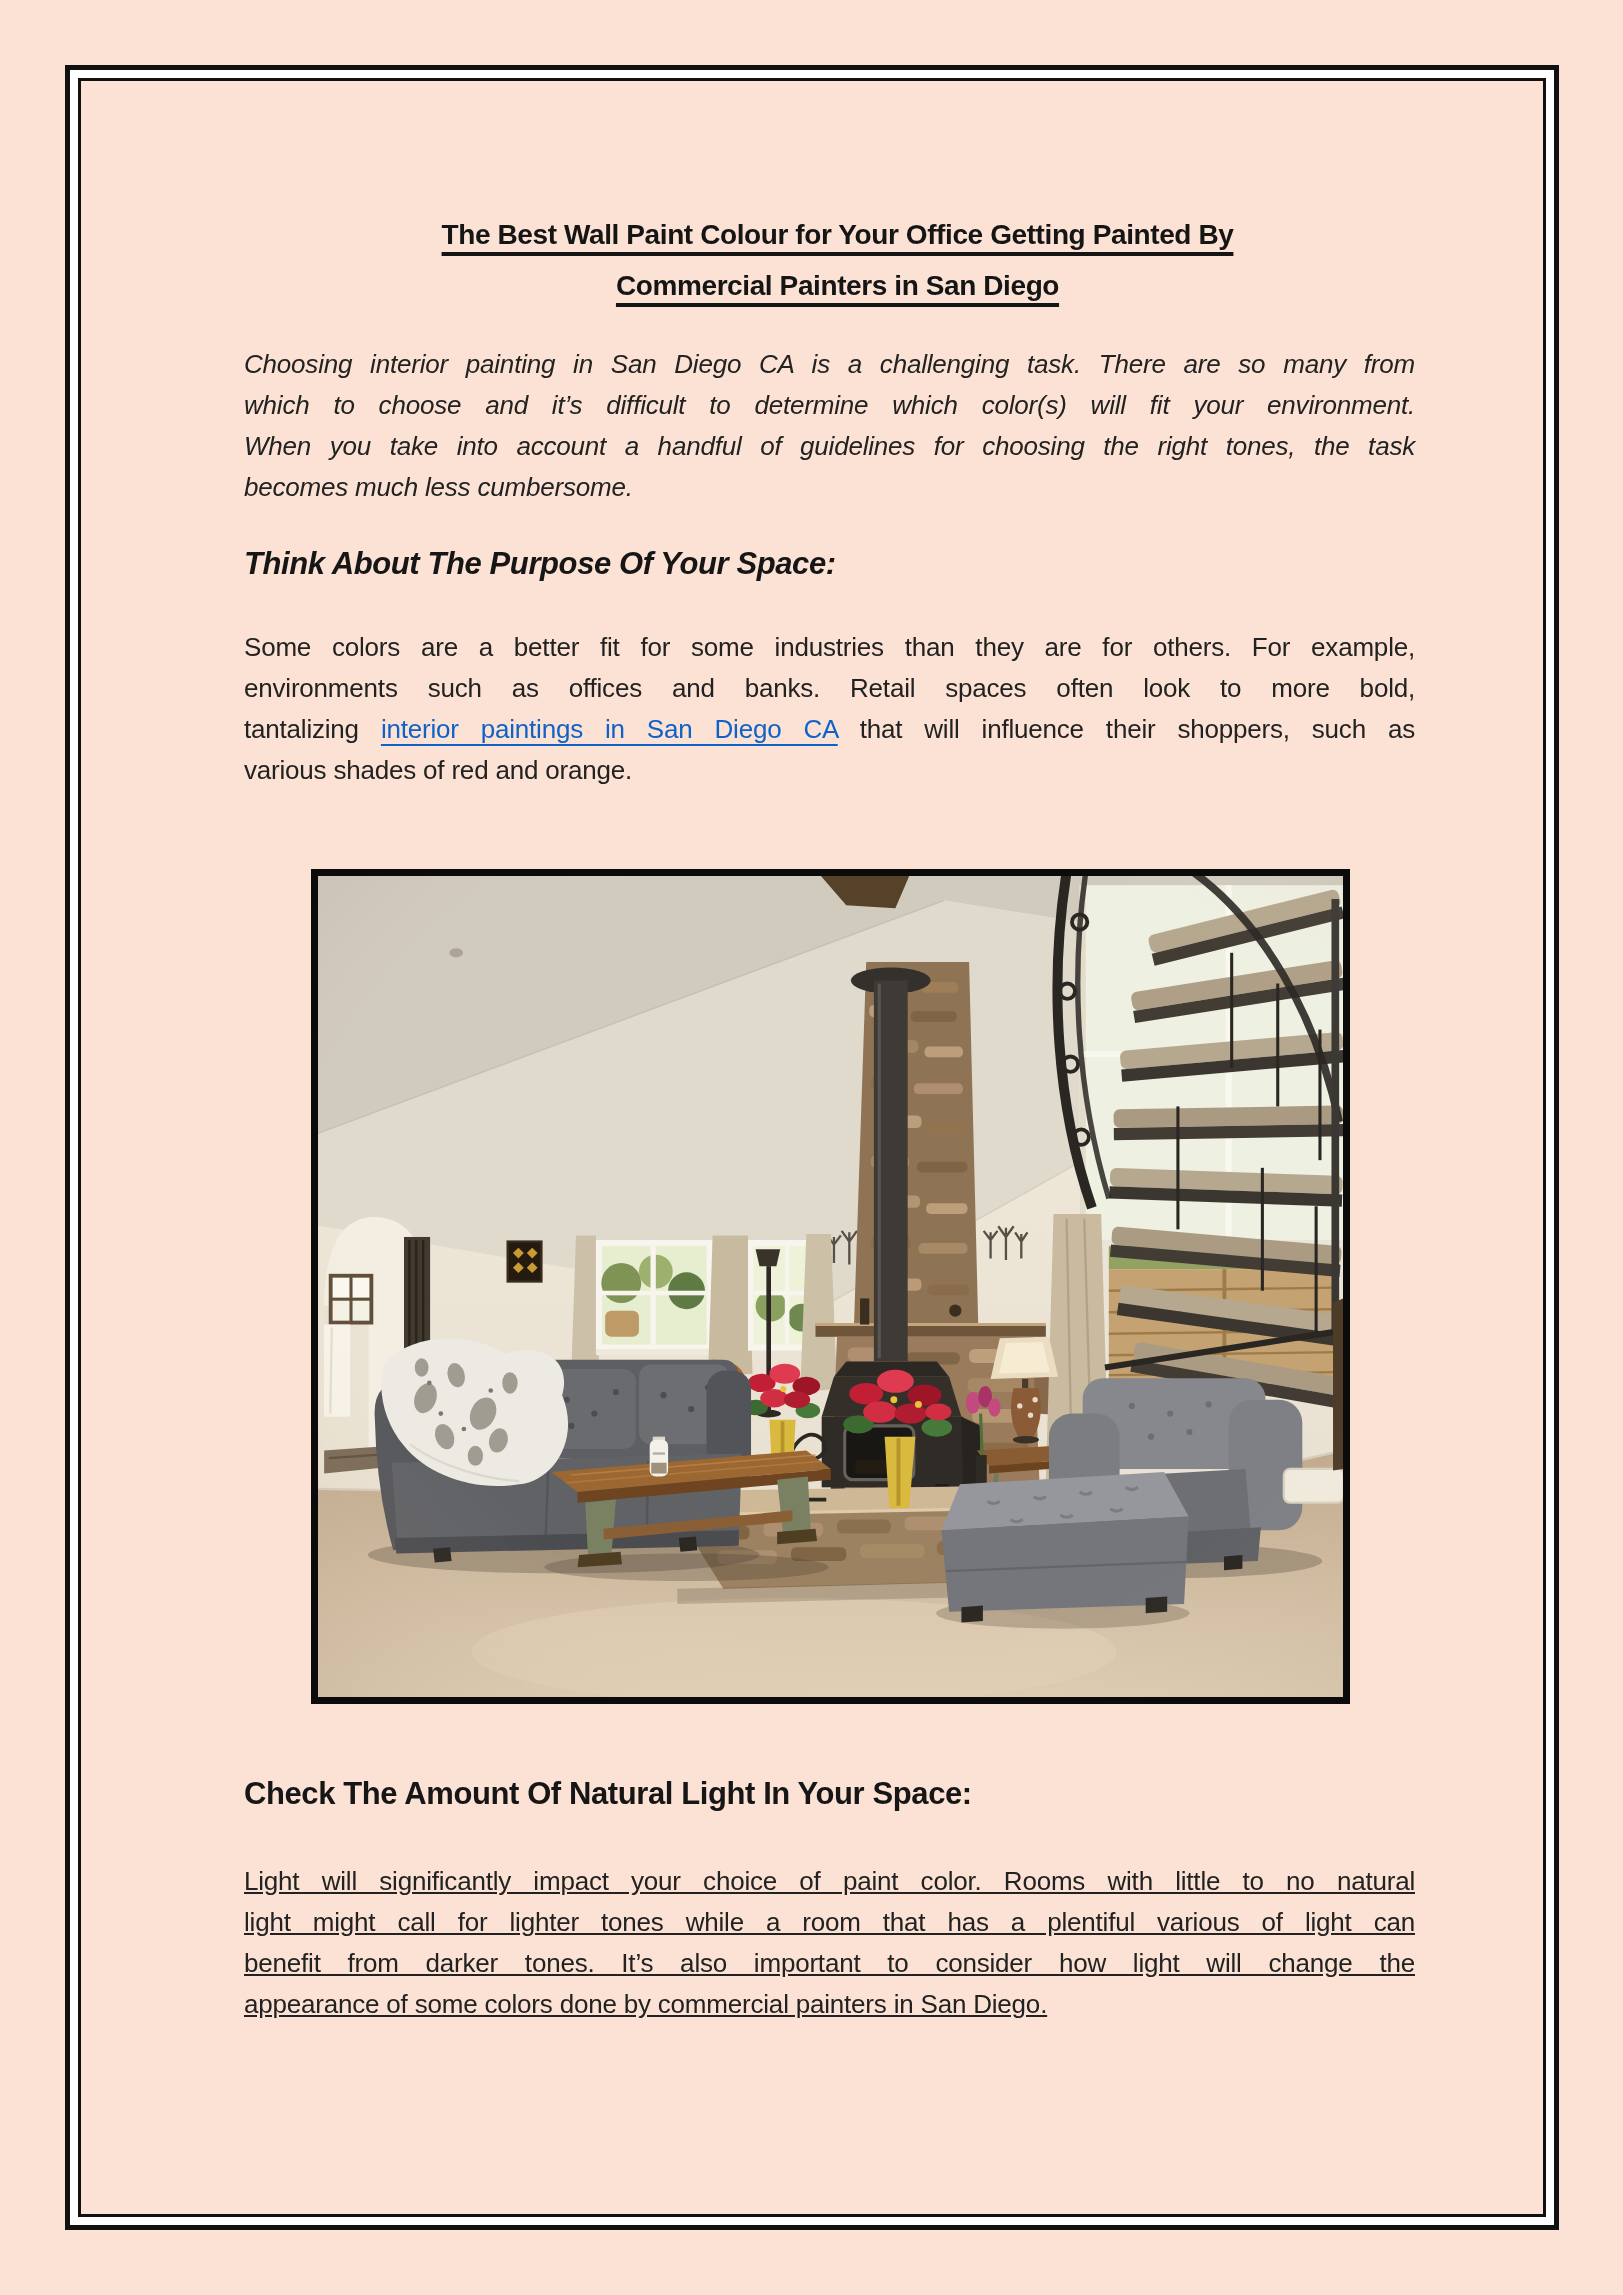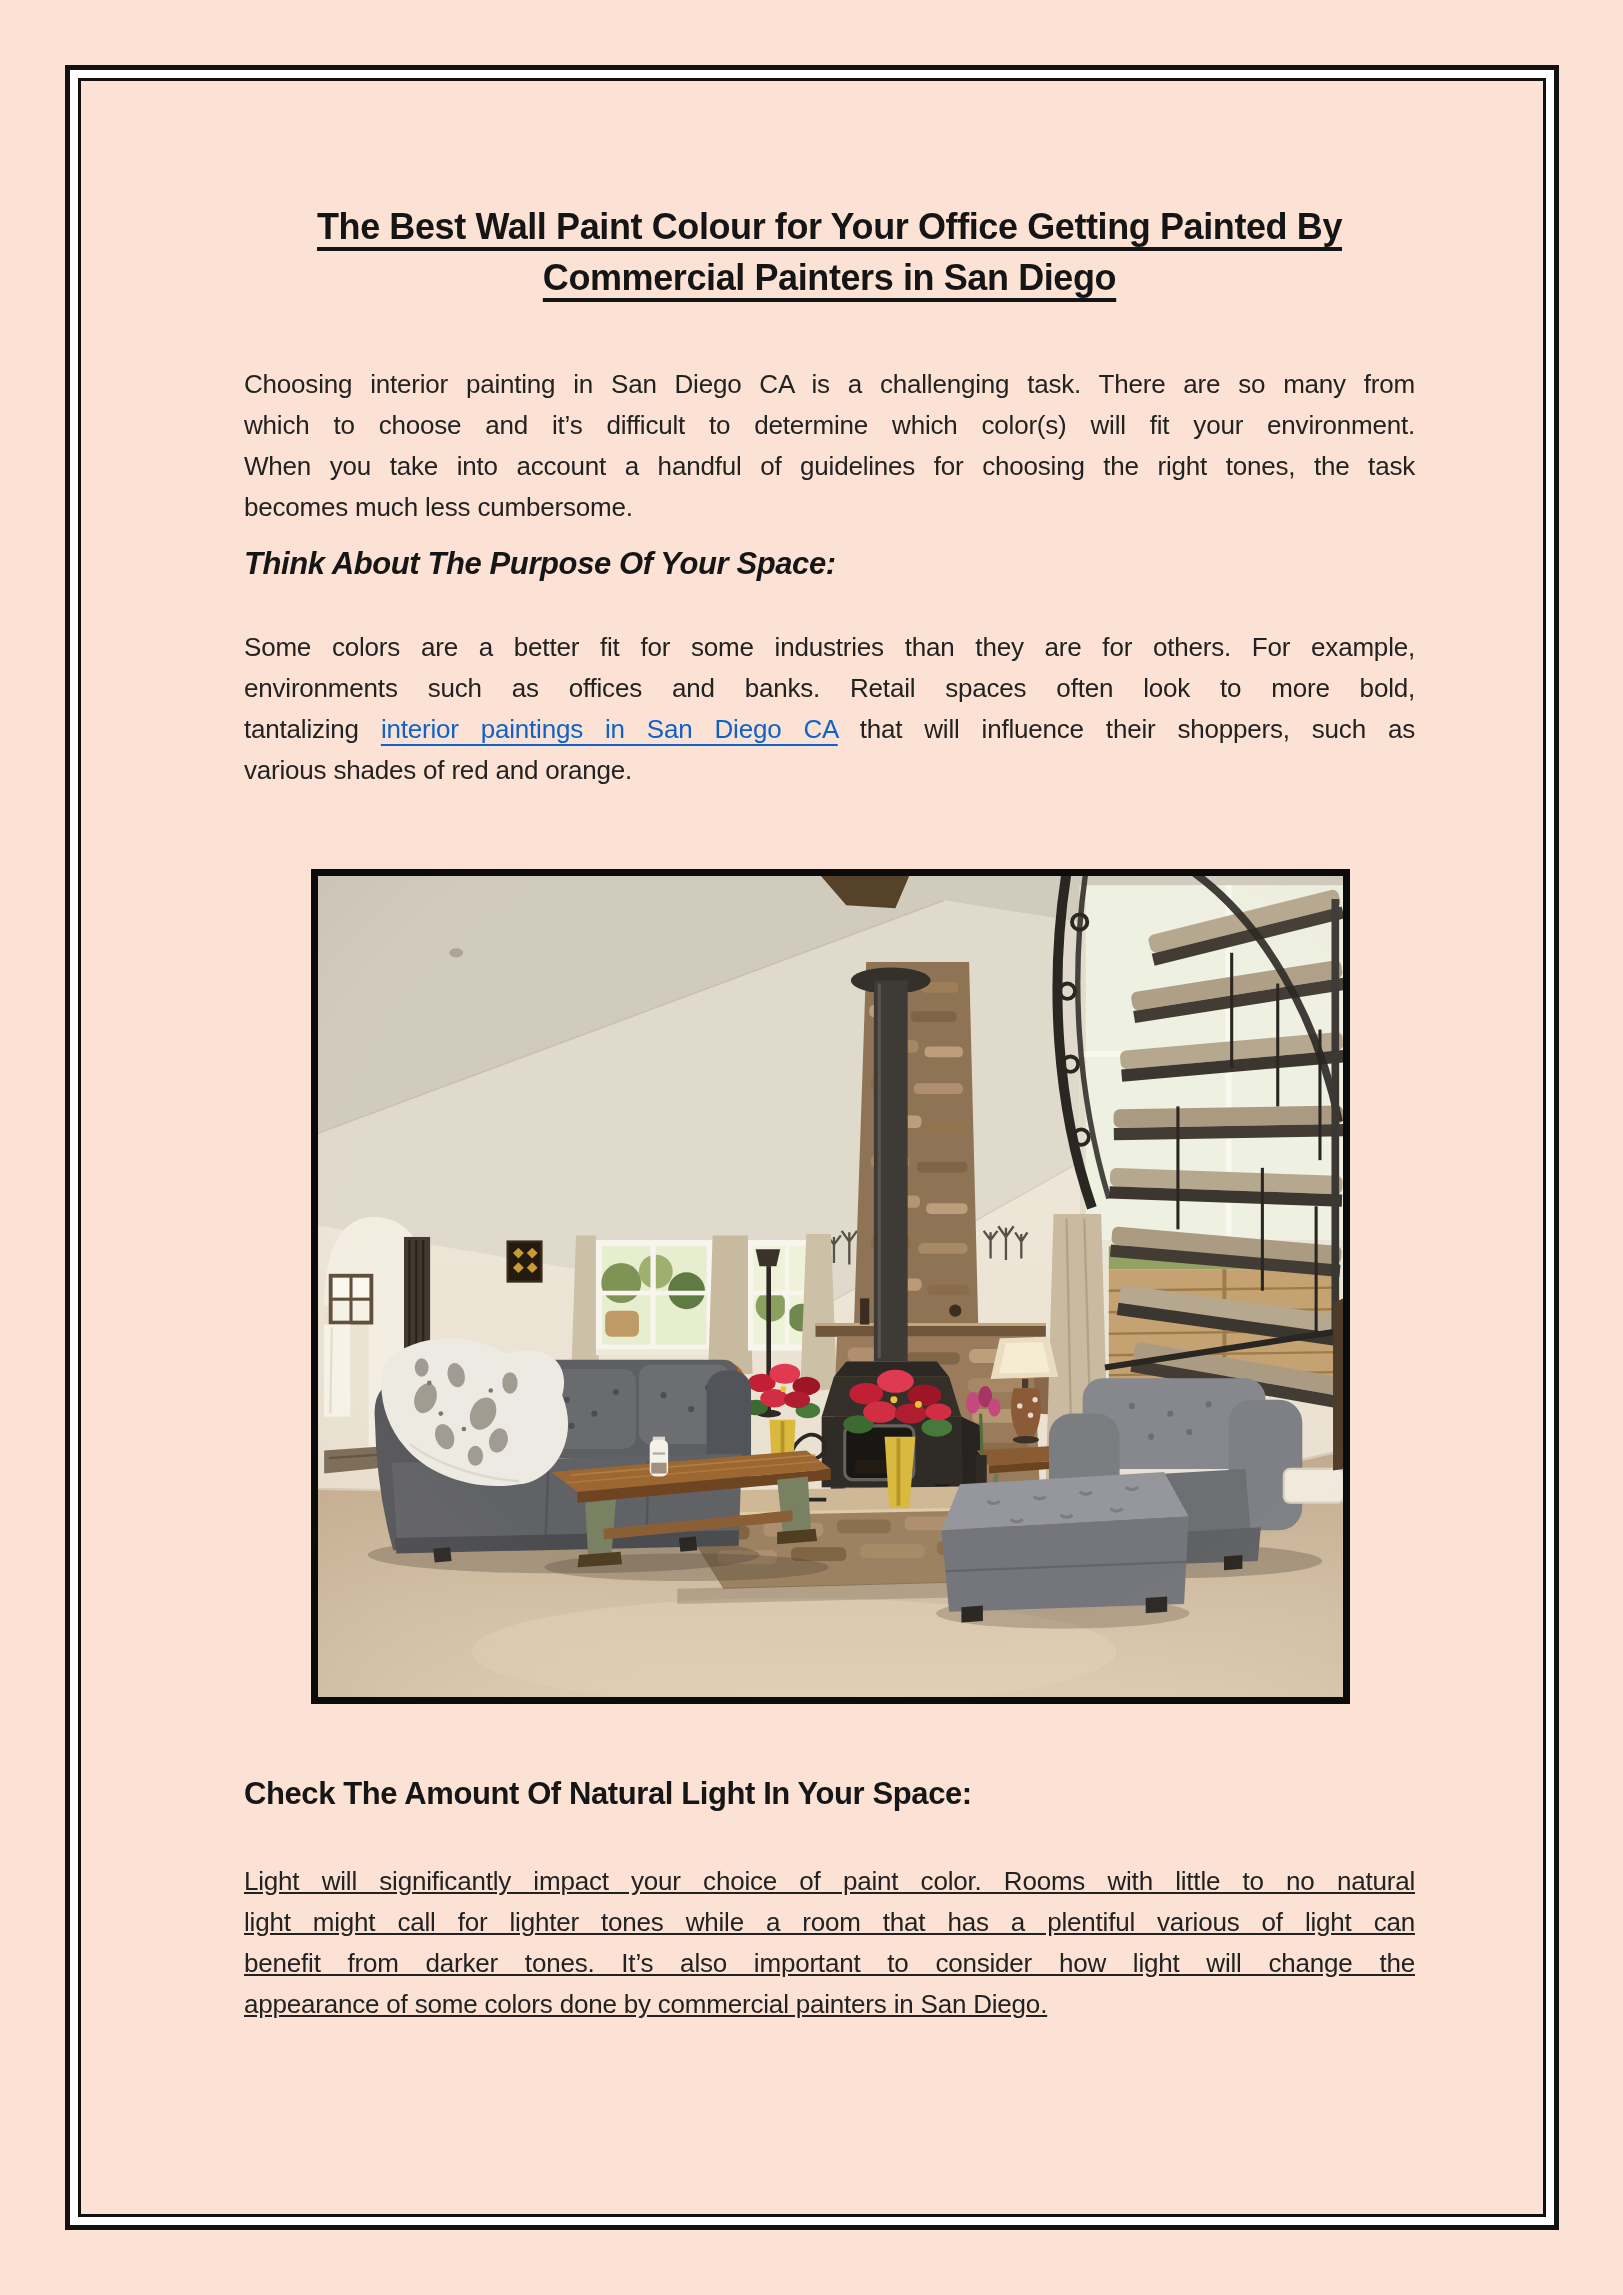--- a/index.html
+++ b/index.html
@@ -12,33 +12,33 @@
   }
   .frame-outer{
     position:absolute;left:65px;top:65px;right:65px;bottom:65px;
     border:5.4px solid #111;background:#fff;
   }
   .frame-inner{
     position:absolute;inset:7.7px;border:3.1px solid #111;background:#fbe2d4;
   }
   .content{position:absolute;left:244px;top:0;width:1171px;height:2295px;}
   h1.doc-title{
-    position:absolute;left:0;top:201px;width:100%;margin:0;
-    font-size:36px;font-weight:bold;line-height:51px;letter-spacing:-0.4px;
+    position:absolute;left:0;top:201px;width:100%;margin:8px;
+    font-size:28px;font-weight:bold;line-height:51px;letter-spacing:-0.4px;
     text-align:center;color:#151515;
   }
   .title-line{display:block;white-space:nowrap;
     text-decoration:underline;text-decoration-thickness:3.8px;text-underline-offset:8.4px;}
   p.body{position:absolute;left:0;width:100%;margin:0;
     font-size:26px;line-height:41px;letter-spacing:-0.2px;color:#222;}
   .jline{display:block;white-space:nowrap;text-align:justify;text-align-last:justify;}
   .jline.last{text-align-last:left;}
   h2.doc-h2{position:absolute;left:0;margin:0;font-size:31px;font-weight:bold;
     letter-spacing:-0.4px;color:#161616;white-space:nowrap;}
-  #p-intro{top:364px;}
+  #p-intro{top:344px;font-style:italic;}
   #h-purpose{top:546px;font-style:italic;}
   #p-purpose{top:627px;}
   #h-light{top:1776px;}
   #p-light{top:1861px;text-decoration:underline;}
   a.doc-link{font-weight:normal;text-decoration:underline;
     text-decoration-thickness:2.3px;text-underline-offset:6.1px;cursor:pointer;}
   figure.photo{
     position:absolute;left:67px;top:869px;width:1039px;height:835px;margin:0;
     border:7.7px solid #0b0b0b;box-sizing:border-box;background:#e9e1d3;
   }

